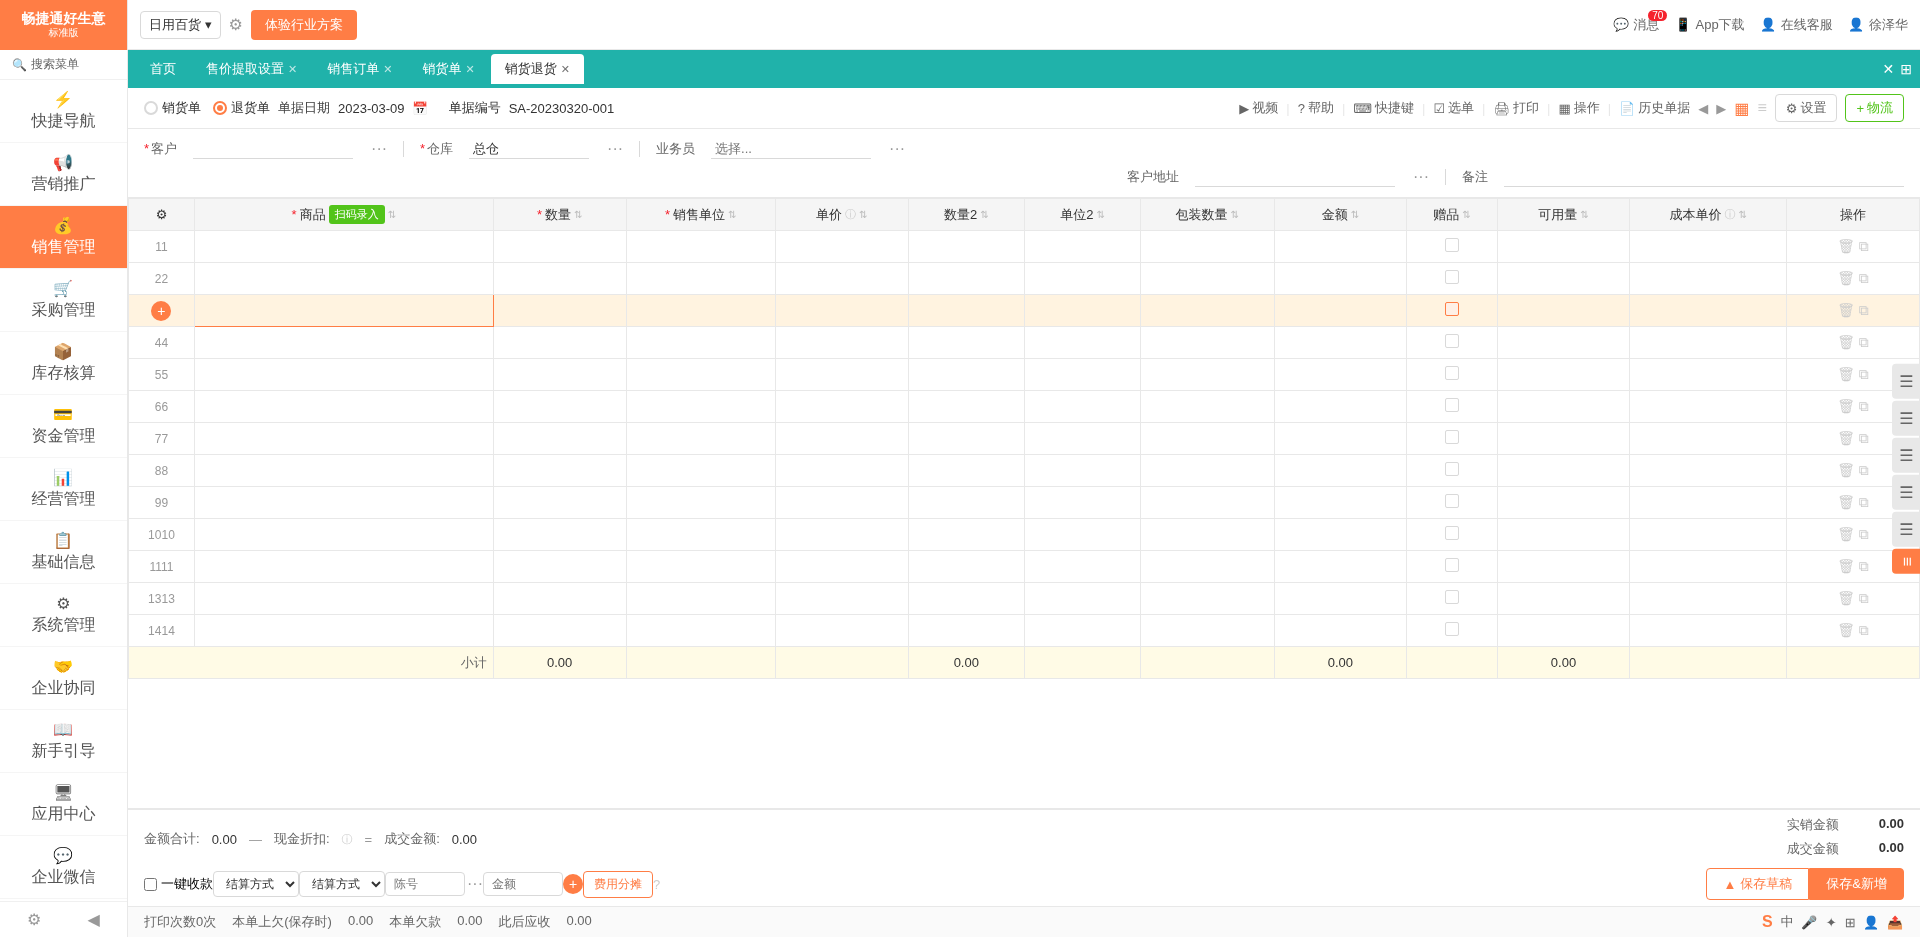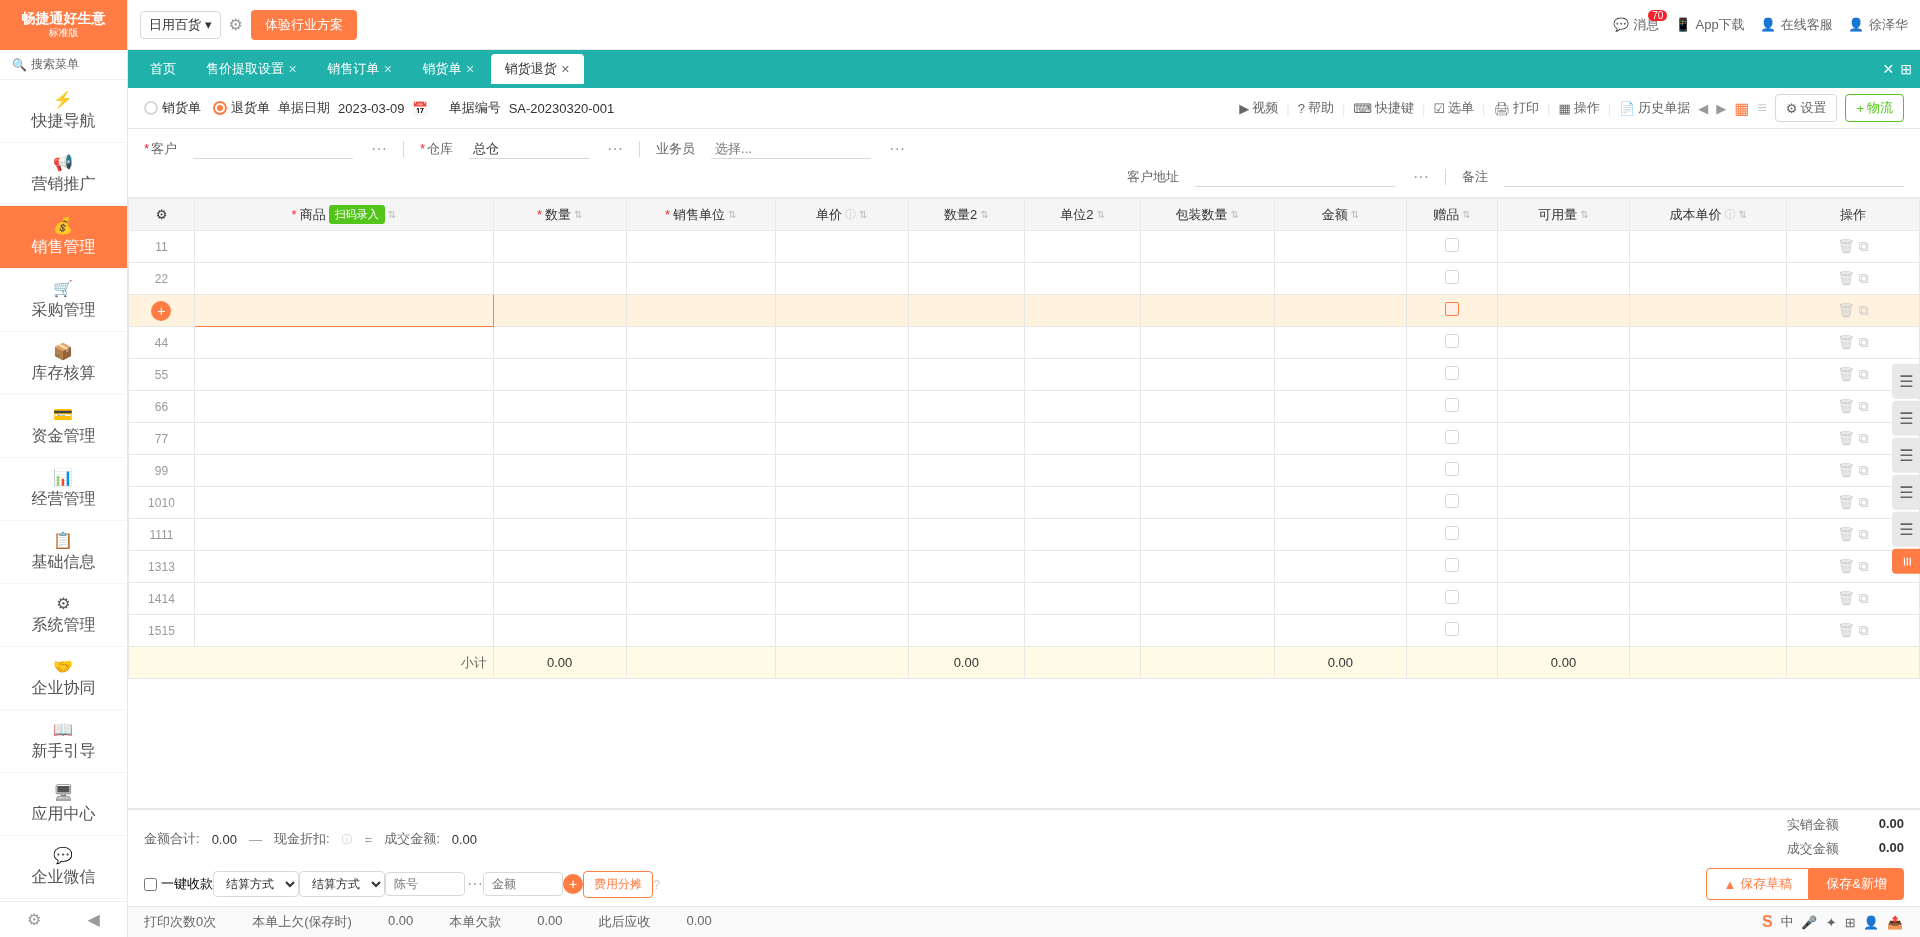--- a/index.html
+++ b/index.html
@@ -357,21 +357,21 @@
 
     
     .status-row {
       display: flex;
       align-items: center;
       justify-content: space-between;
       padding: 6px 16px;
       background: #fafafa;
       border-top: 1px solid #e8e8e8;
     }
-    .status-info { display: flex; gap: 36px; color: #666; font-size: 12px; }
+    .status-info { display: flex; gap: 16px; color: #666; font-size: 12px; }
     .summary-row { display: flex; justify-content: space-between; gap: 40px; margin-bottom: 4px; }
     .summary-label { color: #666; }
     .summary-value { color: #333; font-weight: bold; }
 
     
     .save-buttons { display: flex; gap: 0; }
     .save-draft-btn {
       background: #fff;
       border: 1px solid #ff7d45;
       color: #ff7d45;
@@ -882,20 +882,40 @@
         <div class="checkbox-mock"></div>
       </td>
       <td></td>
       <td></td>
       <td style="white-space:nowrap;">
         <span class="delete-icon">🗑</span>
         <span class="copy-icon">⧉</span>
       </td>
     </tr>
             <tr>
+      <td><span class="row-num">8</span><span class="row-num">8</span></td>
+      <td style="" contenteditable="false"></td>
+      <td></td>
+      <td></td>
+      <td></td>
+      <td></td>
+      <td></td>
+      <td></td>
+      <td></td>
+      <td class="checkbox-cell">
+        <div class="checkbox-mock"></div>
+      </td>
+      <td></td>
+      <td></td>
+      <td style="white-space:nowrap;">
+        <span class="delete-icon">🗑</span>
+        <span class="copy-icon">⧉</span>
+      </td>
+    </tr>
+            <tr>
       <td><span class="row-num">9</span><span class="row-num">9</span></td>
       <td style="" contenteditable="false"></td>
       <td></td>
       <td></td>
       <td></td>
       <td></td>
       <td></td>
       <td></td>
       <td></td>
       <td class="checkbox-cell">
@@ -963,40 +983,20 @@
       </td>
       <td></td>
       <td></td>
       <td style="white-space:nowrap;">
         <span class="delete-icon">🗑</span>
         <span class="copy-icon">⧉</span>
       </td>
     </tr>
             <tr>
       <td><span class="row-num">14</span><span class="row-num">14</span></td>
-      <td style="" contenteditable="false"></td>
-      <td></td>
-      <td></td>
-      <td></td>
-      <td></td>
-      <td></td>
-      <td></td>
-      <td></td>
-      <td class="checkbox-cell">
-        <div class="checkbox-mock"></div>
-      </td>
-      <td></td>
-      <td></td>
-      <td style="white-space:nowrap;">
-        <span class="delete-icon">🗑</span>
-        <span class="copy-icon">⧉</span>
-      </td>
-    </tr>
-            <tr>
-      <td><span class="row-num">15</span><span class="row-num">15</span></td>
       <td style="" contenteditable="false"></td>
       <td></td>
       <td></td>
       <td></td>
       <td></td>
       <td></td>
       <td></td>
       <td></td>
       <td class="checkbox-cell">
         <div class="checkbox-mock"></div>

